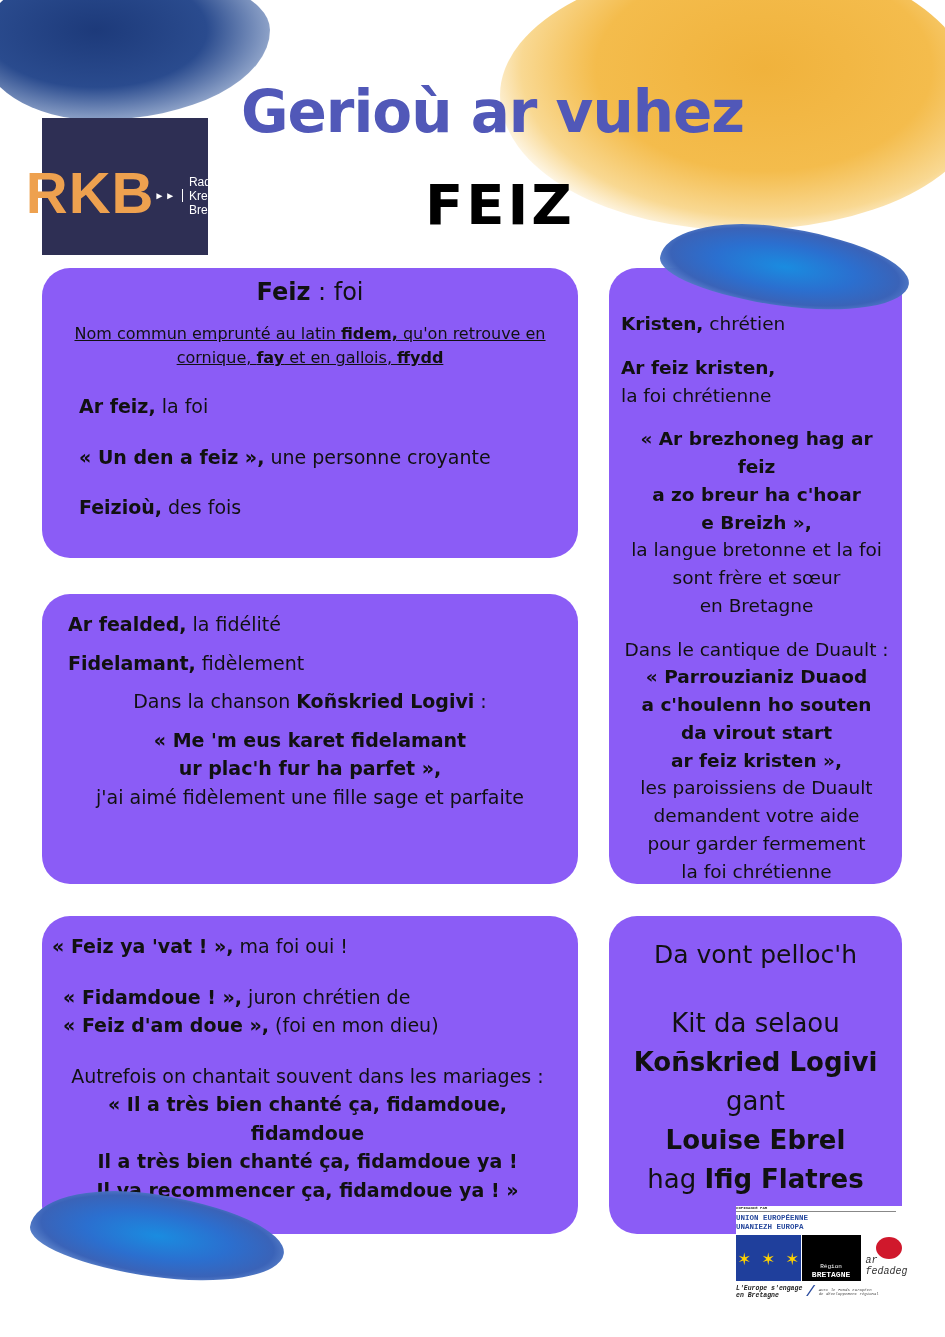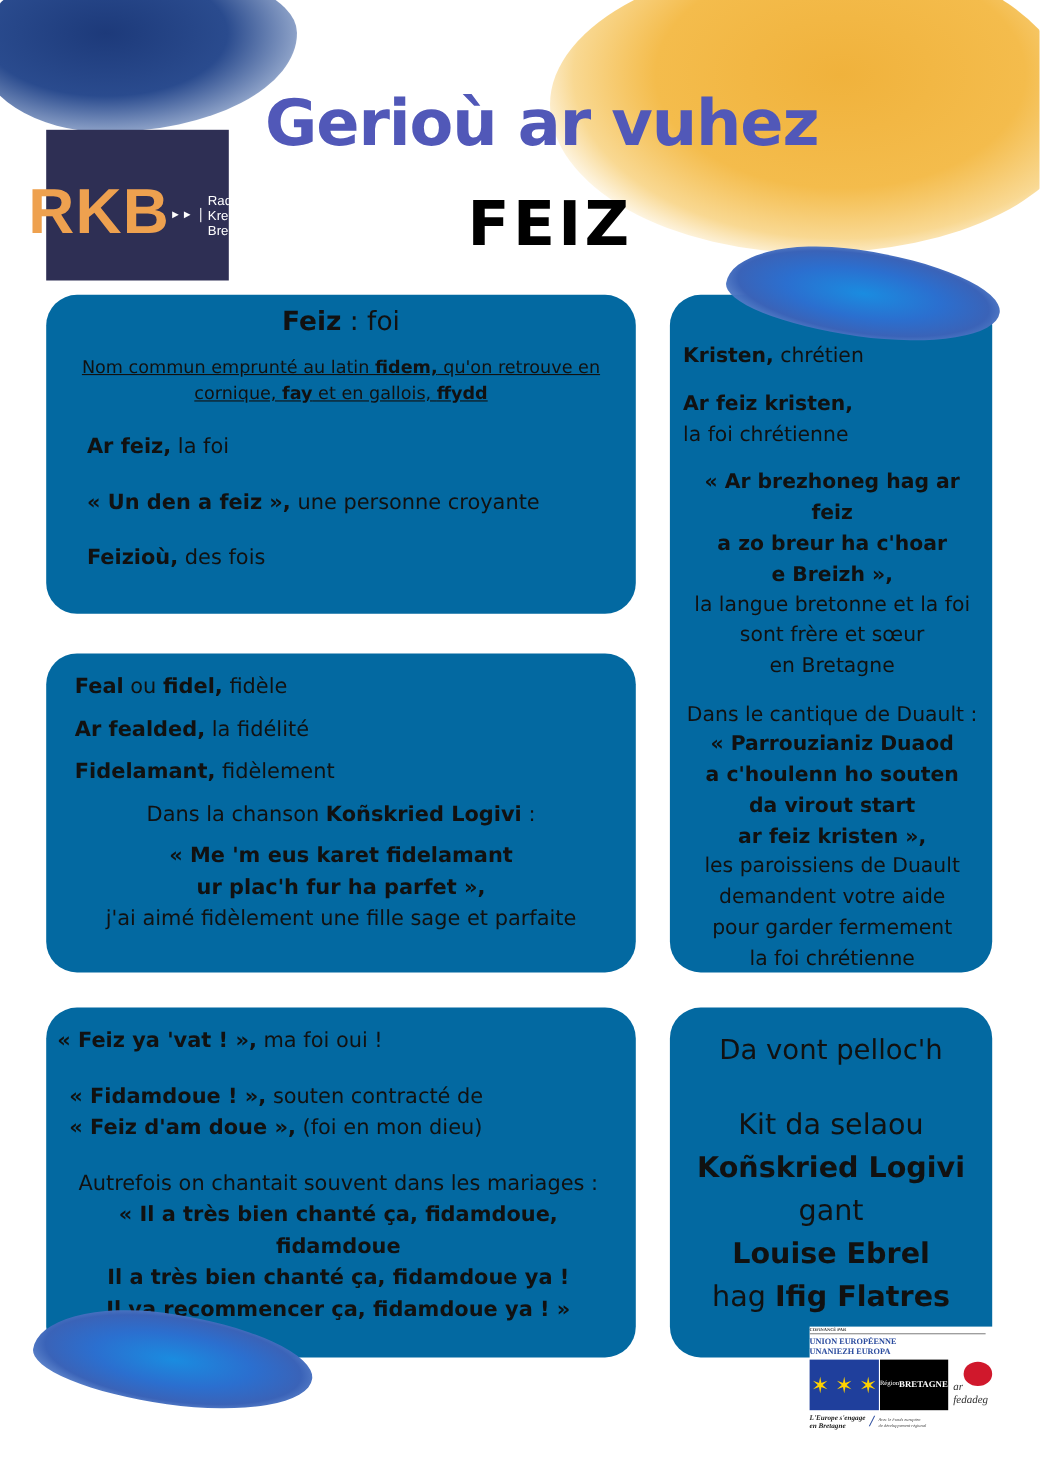--- a/index.html
+++ b/index.html
@@ -23,44 +23,44 @@
   .logo-rkb { color: #eea14f; font-family: "Liberation Sans", sans-serif; font-weight: 700; font-size: 58px; letter-spacing: 1px; line-height: 1; margin-top: 12px; }
   .logo-tag { display: flex; align-items: center; gap: 6px; margin-top: 18px; color: #fff; font-family: "Liberation Sans", sans-serif; font-size: 12px; }
   .logo-tag .play { font-size: 10px; letter-spacing: 1px; }
   .logo-tag .bar { display: inline-block; width: 2px; height: 13px; background: #fff; }
 
   .title { position: absolute; left: 240px; top: 78px; width: 505px; text-align: center;
     color: #5158b8; font-family: "DejaVu Sans", sans-serif; font-size: 58px; font-weight: 700; letter-spacing: -1px; }
   .word { position: absolute; left: 400px; top: 172px; width: 200px; text-align: center;
     font-family: "DejaVu Sans", sans-serif; font-weight: 700; font-size: 56px; letter-spacing: 3px; color: #000; }
 
-  .card { position: absolute; background: #0369a1; border-radius: 28px; font-size: 19px; line-height: 1.5; }
+  .card { position: absolute; background: #8b5cf6; border-radius: 28px; font-size: 19px; line-height: 1.5; }
   .card b { font-weight: 700; }
   .c1 { left: 42px; top: 268px; width: 536px; height: 290px; padding: 6px 26px 0 26px; }
   .c2 { left: 42px; top: 594px; width: 536px; height: 290px; padding: 6px 26px 0 26px; }
   .c3 { left: 42px; top: 916px; width: 536px; height: 318px; padding: 16px 26px 0 10px; }
   .c4 { left: 609px; top: 268px; width: 293px; height: 616px; padding: 42px 10px 0 12px; font-size: 18.5px; }
   .c5 { left: 609px; top: 916px; width: 293px; height: 318px; padding: 6px 8px 0 8px; text-align: center; }
 
   .center { text-align: center; }
   .p { margin: 0; }
   .gap-s { margin-top: 10px; }
   .gap-m { margin-top: 16px; }
   .gap-l { margin-top: 22px; margin-left: 11px; }
   .head { font-size: 24px; text-align: center; margin-bottom: 12px; }
   .small { font-size: 16px; line-height: 1.5; text-decoration: underline; }
   .c5 .h { font-size: 25px; margin-top: 14px; }
   .c5 .big { font-size: 26px; line-height: 1.5; margin-top: 30px; }
 
-  .sponsor { position: absolute; left: 736px; top: 1206px; width: 168px; height: 100px; background: #fff; font-family: Liberation Serif, serif; }
+  .sponsor { position: absolute; left: 736px; top: 1206px; width: 168px; height: 100px; background: #fff; font-family: Liberation Mono, monospace; }
   .sp-co { font-size: 4px; font-weight: 700; color: #333; border-bottom: 1px solid #888; width: 160px; padding-bottom: 1px; }
   .sp-eu { font-size: 7.5px; color: #2a4b9e; font-weight: 700; line-height: 1.2; margin-top: 2px; }
   .sp-row { display: flex; align-items: flex-end; gap: 1px; margin-top: 3px; }
   .sp-flag { width: 70px; height: 46px; background: #1f3f9c; display: flex; align-items: center; justify-content: center; color: #ffd200; font-size: 20px; }
-  .sp-bzh { width: 64px; height: 46px; background: #000; color: #fff; font-size: 8px; font-weight: 700; display: flex; flex-direction: row; justify-content: flex-end; align-items: center; padding-bottom: 2px; }
+  .sp-bzh { width: 64px; height: 46px; background: #000; color: #fff; font-size: 8px; font-weight: 700; display: flex; flex-direction: column; justify-content: flex-end; align-items: center; padding-bottom: 2px; }
   .sp-bzh .r { font-size: 6px; font-weight: 400; }
   .sp-fed { width: 46px; height: 46px; position: relative; color: #c0142a; font-size: 9px; font-style: italic; }
   .sp-fed .rose { position: absolute; right: 2px; top: 2px; width: 26px; height: 22px; border-radius: 50%; background: #d0182c; }
   .sp-fed .t { position: absolute; left: 4px; bottom: 4px; color: #333; font-size: 10px; }
   .sp-foot { display: flex; gap: 4px; align-items: center; margin-top: 3px; font-size: 6.5px; font-style: italic; font-weight: 700; color: #222; }
   .sp-foot .slash { color: #2a4b9e; font-size: 14px; font-weight: 700; }
   .sp-foot .fund { font-size: 4px; font-weight: 400; color: #444; }
 </style>
 </head>
 <body>
@@ -82,30 +82,29 @@
 
 <div class="card c1">
   <div class="head"><b>Feiz</b><span> : foi</span></div>
   <p class="p center small"><span>Nom commun emprunté au latin </span><b>fidem,</b><span> qu'on retrouve en cornique, </span><b>fay</b><span> et en gallois, </span><b>ffydd</b></p>
   <p class="p gap-l"><b>Ar feiz,</b><span> la foi</span></p>
   <p class="p gap-l"><b>« Un den a feiz »,</b><span> une personne croyante</span></p>
   <p class="p gap-l"><b>Feizioù,</b><span> des fois</span></p>
 </div>
 
 <div class="card c2">
-  <p class="p gap-s"><b>Feal</b><span> ou </span><b>fidel,</b><span> fidèle</span></p>
   <p class="p gap-s"><b>Ar fealded,</b><span> la fidélité</span></p>
   <p class="p gap-s"><b>Fidelamant,</b><span> fidèlement</span></p>
   <p class="p gap-s center"><span>Dans la chanson </span><b>Koñskried Logivi</b><span> :</span></p>
   <p class="p gap-s center"><b>« Me 'm eus karet fidelamant</b><br><b>ur plac'h fur ha parfet »,</b><br><span>j'ai aimé fidèlement une fille sage et parfaite</span></p>
 </div>
 
 <div class="card c3">
   <p class="p"><b>« Feiz ya 'vat ! »,</b><span> ma foi oui !</span></p>
-  <p class="p gap-l"><b>« Fidamdoue ! »,</b><span> souten contracté de</span><br><b>« Feiz d'am doue »,</b><span> (foi en mon dieu)</span></p>
+  <p class="p gap-l"><b>« Fidamdoue ! »,</b><span> juron chrétien de</span><br><b>« Feiz d'am doue »,</b><span> (foi en mon dieu)</span></p>
   <p class="p gap-l center"><span>Autrefois on chantait souvent dans les mariages  :</span><br><b>« Il a très bien chanté ça, fidamdoue, fidamdoue</b><br><b>Il a très bien chanté ça, fidamdoue ya !</b><br><b>Il va recommencer ça, fidamdoue ya ! »</b></p>
 </div>
 
 <div class="card c4">
   <p class="p"><b>Kristen,</b><span> chrétien</span></p>
   <p class="p gap-m"><b>Ar feiz kristen,</b><br><span>la foi chrétienne</span></p>
   <p class="p gap-m center"><b>« Ar brezhoneg hag ar feiz</b><br><b>a zo breur ha c'hoar</b><br><b>e Breizh »,</b><br><span>la langue bretonne et la foi</span><br><span>sont frère et sœur</span><br><span>en Bretagne</span></p>
   <p class="p gap-m center"><span>Dans le cantique de Duault :</span><br><b>« Parrouzianiz Duaod</b><br><b>a c'houlenn ho souten</b><br><b>da virout start</b><br><b>ar feiz kristen »,</b><br><span>les paroissiens de Duault</span><br><span>demandent votre aide</span><br><span>pour garder fermement</span><br><span>la foi chrétienne</span></p>
 </div>
 

